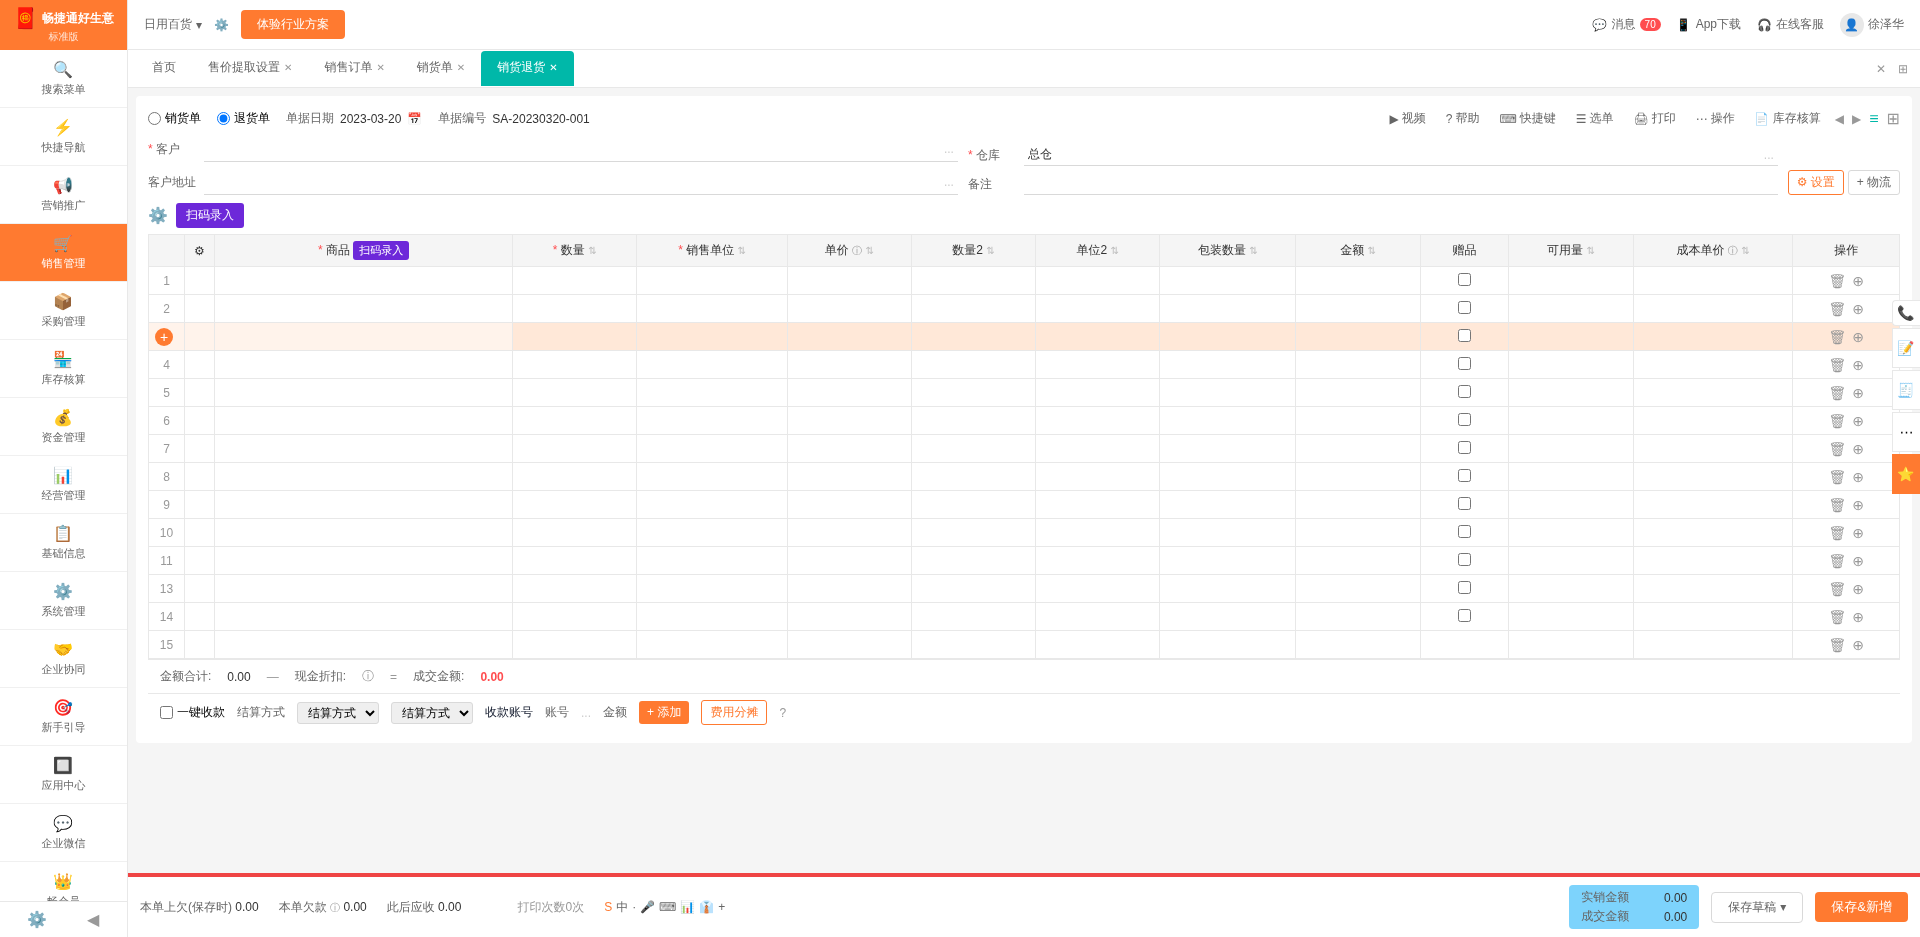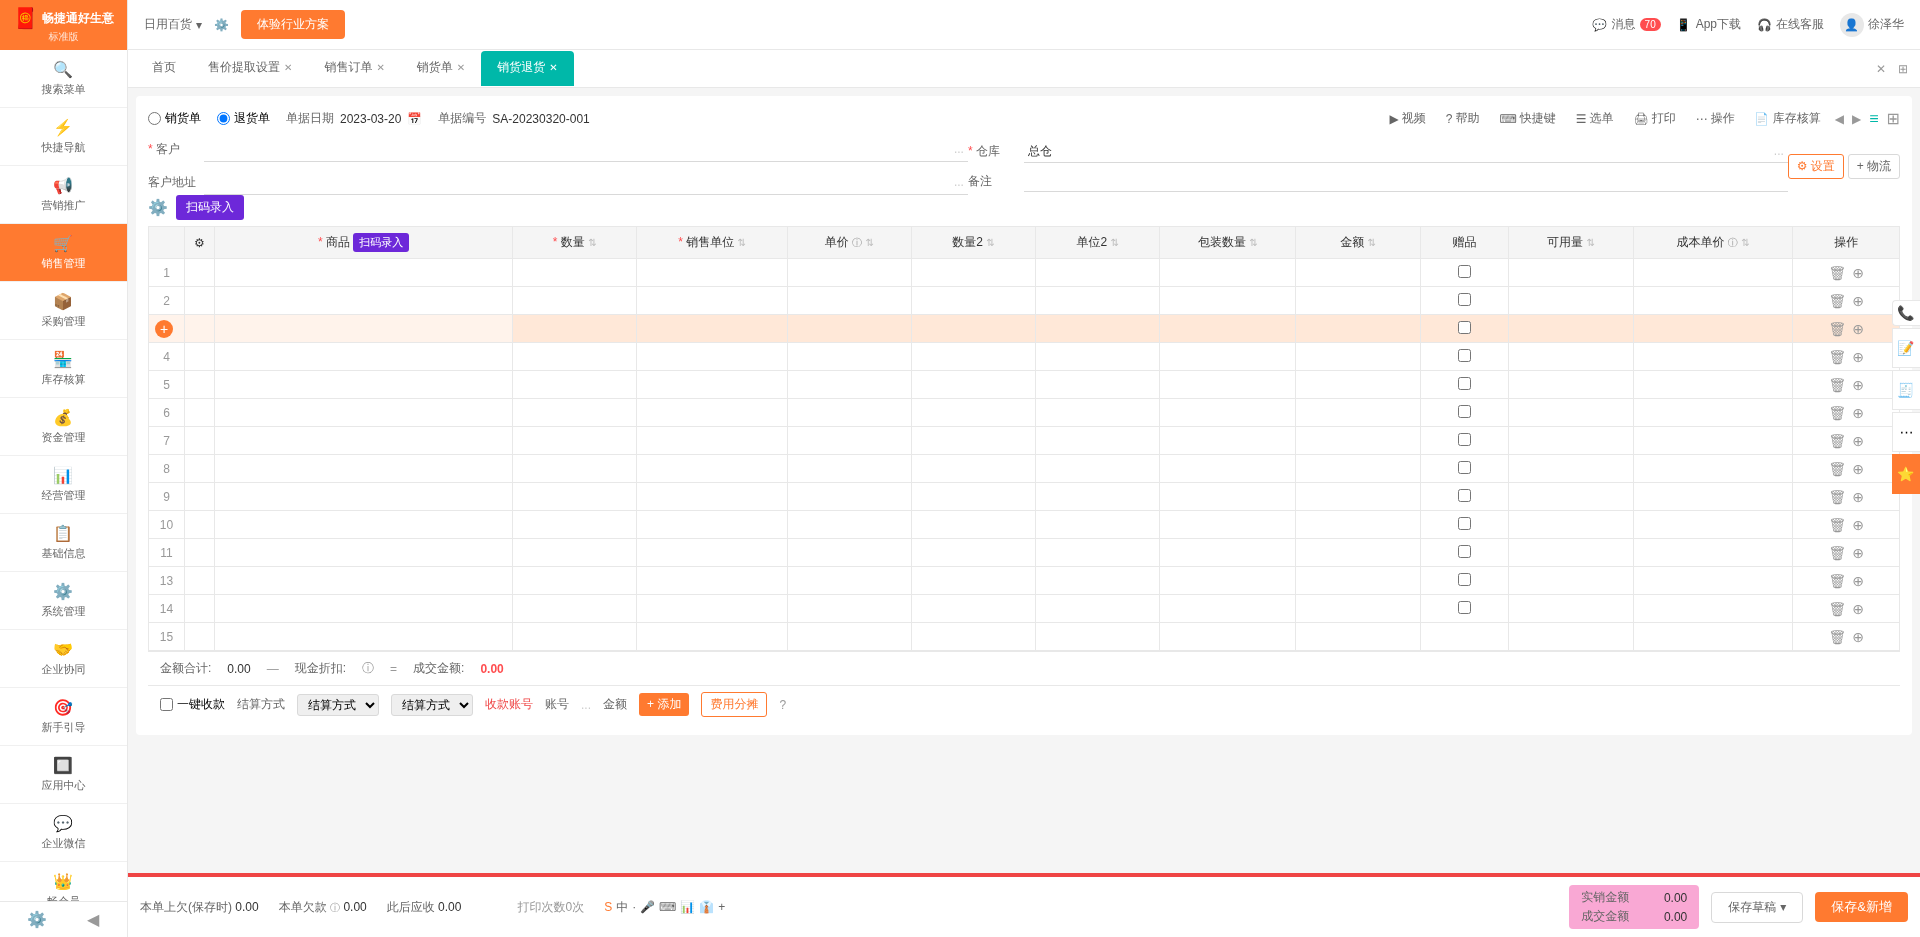--- a/index.html
+++ b/index.html
@@ -83,21 +83,21 @@
     
     .payment-row { background: #fff; padding: 6px 12px; display: flex; align-items: center; gap: 12px; border-top: 1px solid #e8e8e8; }
     .payment-select { border: 1px solid #d9d9d9; padding: 2px 6px; border-radius: 3px; font-size: 12px; }
     .add-btn { background: #ff7a30; color: #fff; border: none; padding: 3px 8px; border-radius: 3px; cursor: pointer; font-size: 12px; }
     .expense-btn { background: #fff; border: 1px solid #ff7a30; color: #ff7a30; padding: 3px 8px; border-radius: 3px; cursor: pointer; font-size: 12px; }
 
     
     .bottom-bar { background: #fff; padding: 8px 12px; border-top: 4px solid #ef4444; display: flex; align-items: center; justify-content: space-between; }
     .bottom-info { display: flex; align-items: center; gap: 20px; font-size: 12px; color: #666; }
     .bottom-actions { display: flex; align-items: center; gap: 12px; }
-    .amount-summary { background: #f9a8d4; padding: 4px 12px; border-radius: 4px; display: flex; flex-direction: column; gap: 2px; text-align: right; }
+    .amount-summary { background: #7dd3fc; padding: 4px 12px; border-radius: 4px; display: flex; flex-direction: column; gap: 2px; text-align: right; }
     .amount-row { display: flex; gap: 8px; align-items: center; justify-content: flex-end; }
     .amount-label { color: #666; }
     .amount-value { color: #333; font-weight: 500; min-width: 50px; text-align: right; }
     .btn-save-draft { border: 1px solid #d9d9d9; background: #fff; padding: 6px 16px; border-radius: 4px; cursor: pointer; color: #666; font-size: 13px; display: flex; align-items: center; gap: 4px; }
     .btn-save-new { background: #ff7a30; color: #fff; border: none; padding: 6px 16px; border-radius: 4px; cursor: pointer; font-size: 13px; }
     .sort-arrows { color: #bbb; font-size: 10px; cursor: pointer; }
     .required-star { color: #ff4d4f; }
 
     
     .table-wrapper { overflow-x: auto; overflow-y: auto; max-height: 430px; }
@@ -295,21 +295,21 @@
             <span>📄</span>
             <span>库存核算</span>
           </div>
           <span style="cursor:pointer;color:#999;">◀</span>
           <span style="cursor:pointer;color:#999;">▶</span>
           <span style="cursor:pointer;color:#00b8a9;font-size:16px;">≡</span>
           <span style="cursor:pointer;color:#999;font-size:16px;">⊞</span>
         </div>
       </div>
 
-      <div style="display:flex;align-items:center;">
+      <div style="display:flex;gap:10px;margin-bottom:8px;align-items:flex-end;">
         <div style="flex:1;display:flex;flex-direction:column;gap:8px;">
           <div class="field-row">
             <span class="field-label required">客户</span>
             <div style="flex:1;border-bottom:1px solid #d9d9d9;display:flex;align-items:center;padding:2px 4px;">
               <input type="text" class="field-input" placeholder="" style="flex: 1 1 0%; border: none; outline: none;">
               <span class="field-input-dots">...</span>
             </div>
           </div>
           <div class="field-row">
             <span class="field-label">客户地址</span>
@@ -716,21 +716,21 @@
           <input type="checkbox" style="">
           <span>一键收款</span>
         </label>
         <span style="color:#666;">结算方式</span>
         <select class="payment-select">
           <option>结算方式</option>
         </select>
         <select class="payment-select">
           <option>结算方式</option>
         </select>
-        <span style="color:#ef4444;">收款账号</span>
+        <span style="color:#0f172a;">收款账号</span>
         <span style="color:#666;">账号</span>
         <span class="field-input-dots">...</span>
         <span style="color:#666;">金额</span>
         <button class="add-btn">
           <span>+</span>
           <span>添加</span>
         </button>
         <button class="expense-btn">费用分摊</button>
         <span style="cursor:pointer;color:#999;">?</span>
       </div>

